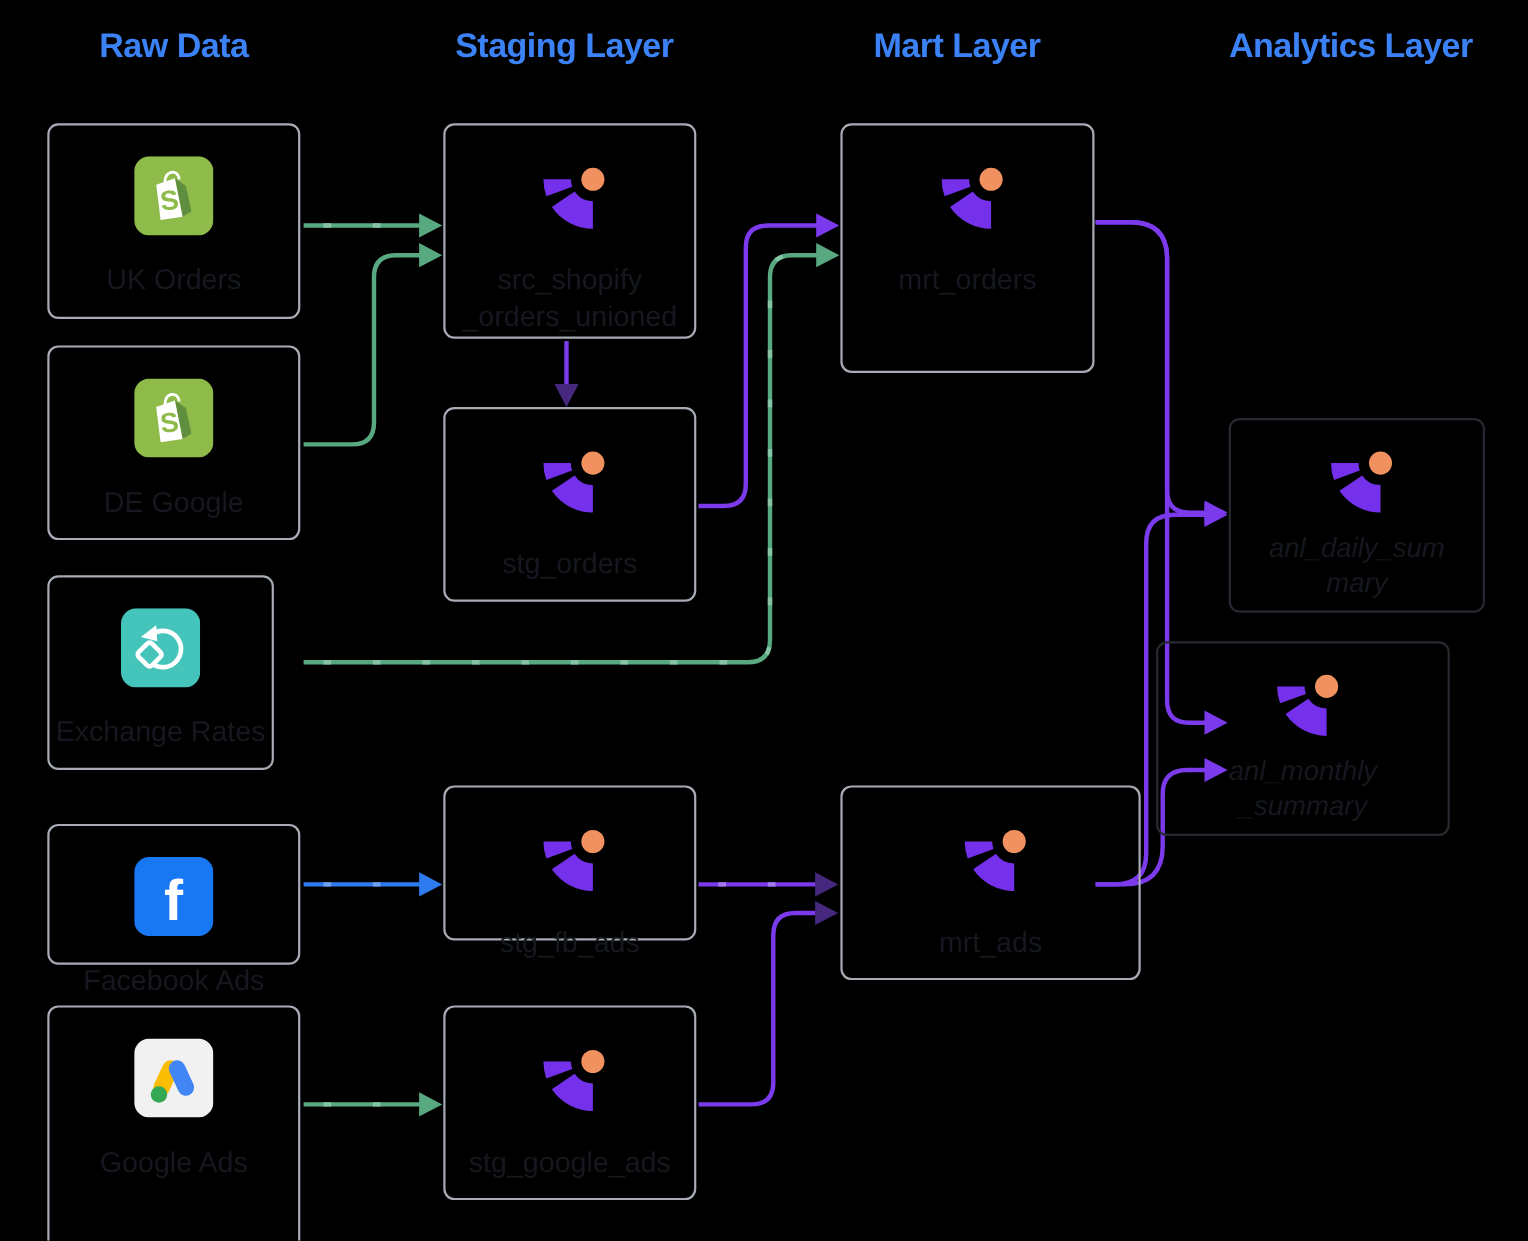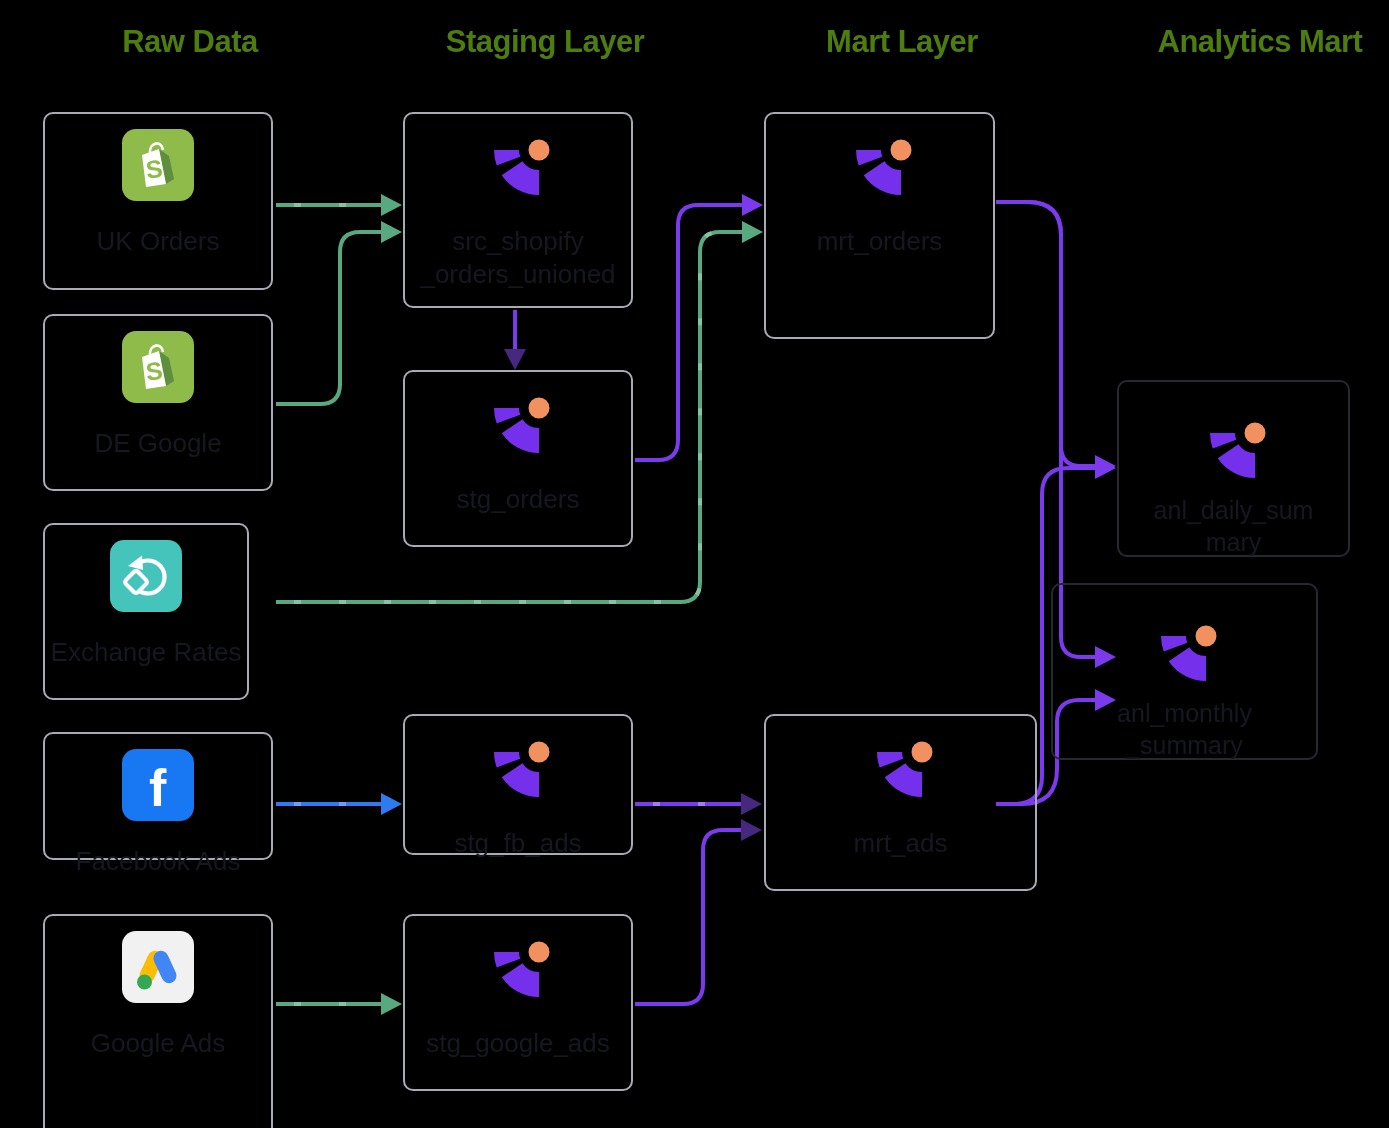--- a/index.html
+++ b/index.html
@@ -2,32 +2,31 @@
 <html><head>
 <meta charset="utf-8">
 <style>
   html,body{margin:0;padding:0;background:#000;}
   #canvas{
     position:relative;width:1389px;height:1128px;background:#000;overflow:hidden;
     font-family:"Liberation Sans", sans-serif;
   }
   .col-header{
     position:absolute;top:24px;transform:translateX(-50%);
-    font-size:31px;font-weight:800;letter-spacing:-0.5px;color:#4d7c0f;
+    font-size:31px;font-weight:800;letter-spacing:-0.5px;color:#3b82f6;
     white-space:nowrap;
-    margin-left:32px;
   }
   #edge-layer{position:absolute;left:0;top:0;width:1389px;height:1128px;}
   .node{
     position:absolute;border:2.5px solid #a7abb4;border-radius:10px;
     background:transparent;box-sizing:border-box;
     display:flex;flex-direction:column;align-items:center;
-    padding-top:15px;
+    padding-top:28px;
   }
-  .node.dark-border{border-color:#26292f;padding-top:30px;}
+  .node.dark-border{border-color:#26292f;padding-top:18px;font-style:italic;}
   .node-icon{width:72px;height:72px;display:block;flex:0 0 auto;}
   .node-label{
     margin-top:24px;font-size:26px;font-weight:500;color:#15181e;
     line-height:1.28;text-align:center;white-space:pre-line;width:100%;
   }
   .node.dark-border .node-label{margin-top:10px;font-size:25px;}
 </style>
 </head>
 <body>
 
@@ -96,41 +95,41 @@
       <path d="M 1116 657 L 1095 646 L 1095 668 Z" fill="#7c3aed"></path>
       <path d="M 996 804 H 1014 Q 1042 804 1042 776 V 494 Q 1042 468 1068 468 H 1098" stroke="#7c3aed" stroke-width="4" fill="none"></path>
       <path d="M 1116 468 L 1095 457 L 1095 479 Z" fill="#7c3aed"></path>
       <path d="M 996 804 H 1022 Q 1057 804 1057 769 V 722 Q 1057 700 1079 700 H 1098" stroke="#7c3aed" stroke-width="4" fill="none"></path>
       <path d="M 1116 700 L 1095 689 L 1095 711 Z" fill="#7c3aed"></path>
     </svg>
 
   <div class="col-header" style="left:158px">Raw Data</div>
   <div class="col-header" style="left:513px">Staging Layer</div>
   <div class="col-header" style="left:870px">Mart Layer</div>
-  <div class="col-header" style="left:1228px">Analytics Mart</div>
+  <div class="col-header" style="left:1228px">Analytics Layer</div>
 
   <div class="node" style="left:43px;top:112px;width:230px;height:178px">
     <svg class="node-icon">
         <use href="#sym-shopify"></use>
       </svg>
     <div class="node-label">UK Orders</div>
   </div>
   <div class="node" style="left:43px;top:314px;width:230px;height:177px">
     <svg class="node-icon">
         <use href="#sym-shopify"></use>
       </svg>
     <div class="node-label">DE Google</div>
   </div>
   <div class="node" style="left:43px;top:523px;width:206px;height:177px">
     <svg class="node-icon">
         <use href="#sym-exchange"></use>
       </svg>
     <div class="node-label">Exchange Rates</div>
   </div>
-  <div class="node" style="left:43px;top:732px;width:230px;height:128px">
+  <div class="node" style="left:43px;top:749px;width:230px;height:128px">
     <svg class="node-icon">
         <use href="#sym-facebook"></use>
       </svg>
     <div class="node-label">Facebook Ads</div>
   </div>
   <div class="node" style="left:43px;top:914px;width:230px;height:228px">
     <svg class="node-icon">
         <use href="#sym-googleads"></use>
       </svg>
     <div class="node-label">Google Ads</div>

